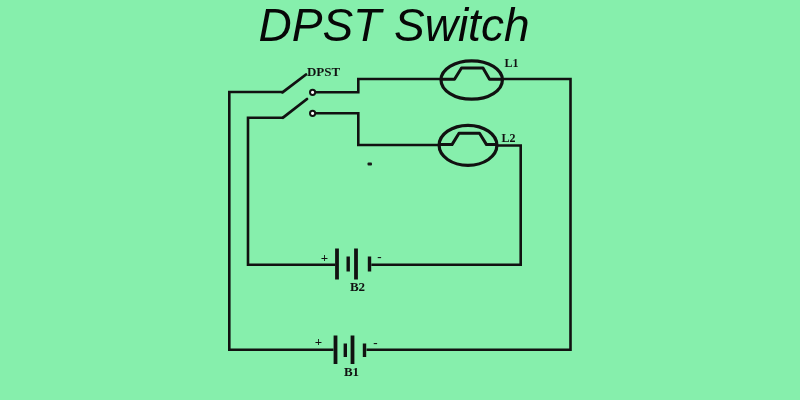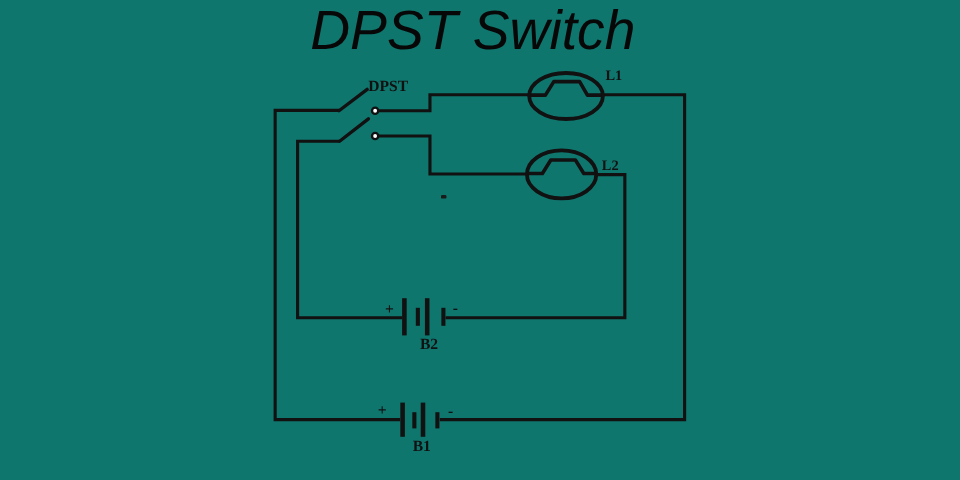--- a/index.html
+++ b/index.html
@@ -1,20 +1,20 @@
 <!DOCTYPE html>
 <html><head>
 <meta charset="utf-8">
 <style>
   html, body { margin: 0; padding: 0; background: #ffffff; }
   .stage {
     position: relative;
     width: 800px;
     height: 400px;
-    background: #0f766e;
+    background: #86efac;
     overflow: hidden;
     font-family: "Liberation Sans", sans-serif;
   }
   .title {
     position: absolute;
     top: 2px;
     left: 0;
     width: 800px;
     text-align: center;
     text-indent: -12px;

